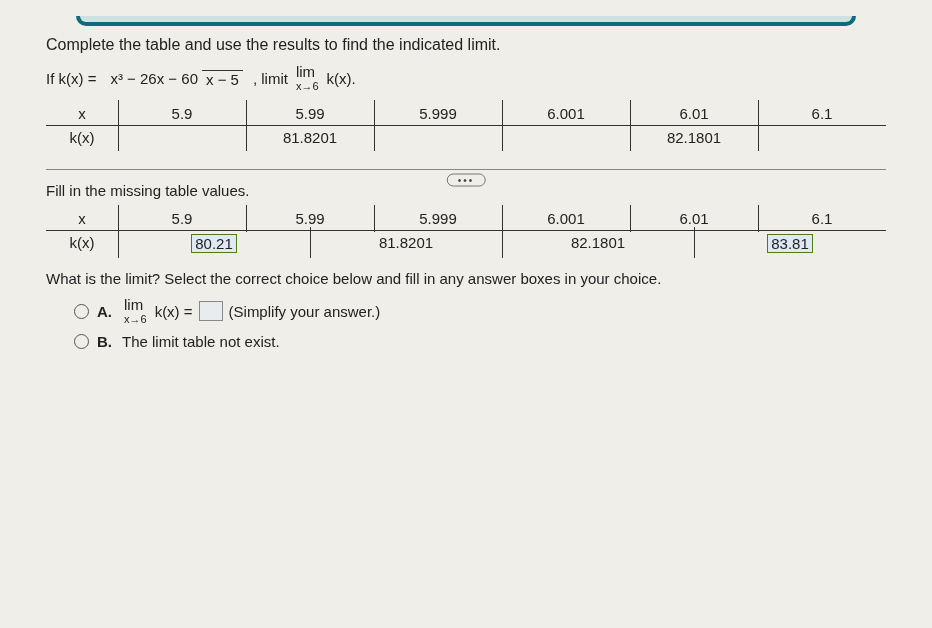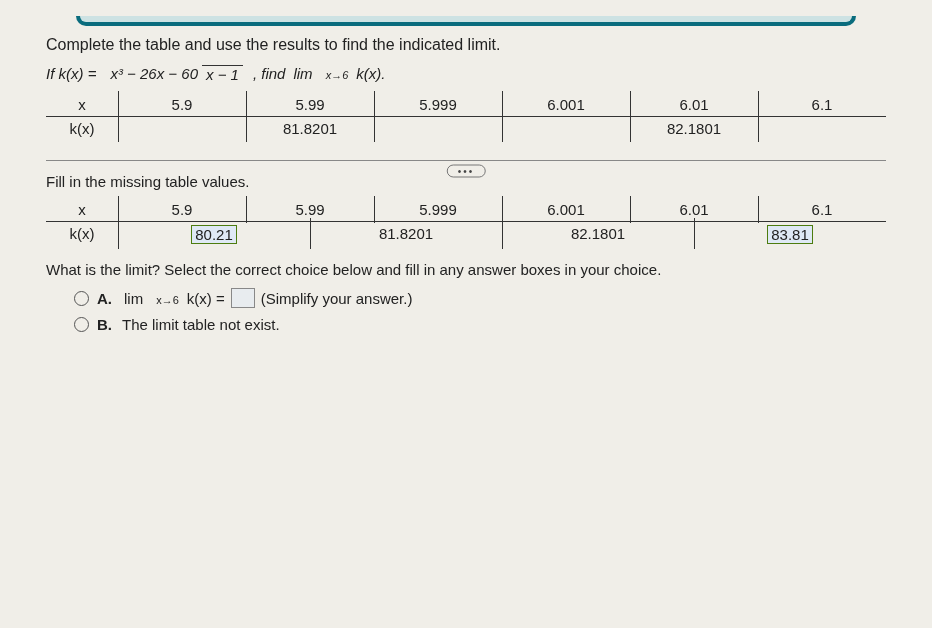--- a/index.html
+++ b/index.html
@@ -36,44 +36,43 @@
     }
     .instruction {
       margin: 8px 0 10px 0;
       font-size: 16px;
     }
     .formula-row {
       display: flex;
       align-items: center;
       margin: 4px 0 10px 0;
       gap: 6px;
-      font-style: italic;
     }
     .frac {
       display: inline-flex;
       flex-direction: row;
       align-items: center;
       margin: 0 4px;
       vertical-align: middle;
     }
     .frac .num {
       padding: 0 4px;
     }
     .frac .den {
       border-top: 1px solid #333;
       padding: 0 4px;
       margin-top: 1px;
     }
     .limblock {
       display: inline-flex;
-      align-items: flex-end;
+      flex-direction: column;
+      align-items: flex-start;
       line-height: 1;
       margin: 0 2px;
       vertical-align: middle;
-      gap: 13px;
     }
     .limblock .sub {
       font-size: 11px;
       margin-top: 2px;
     }
     
     .tbl {
       width: 100%;
       margin-top: 8px;
     }
@@ -176,23 +175,23 @@
   <div class="topframe"></div>
 
   <div class="content">
 
     <div class="instruction">Complete the table and use the results to find the indicated limit.</div>
 
     <div class="formula-row">
       <span>If k(x) =</span>
       <span class="frac">
         <span class="num">x³ − 26x − 60</span>
-        <span class="den">x − 1</span>
+        <span class="den">x − 5</span>
       </span>
-      <span>, find</span>
+      <span>, limit</span>
       <span class="limblock">
         <span>lim</span>
         <span class="sub">x→6</span>
       </span>
       <span>k(x).</span>
     </div>
 
     <div class="tbl">
       <div class="tbl-row x-row">
         <div class="hdr">x</div>

